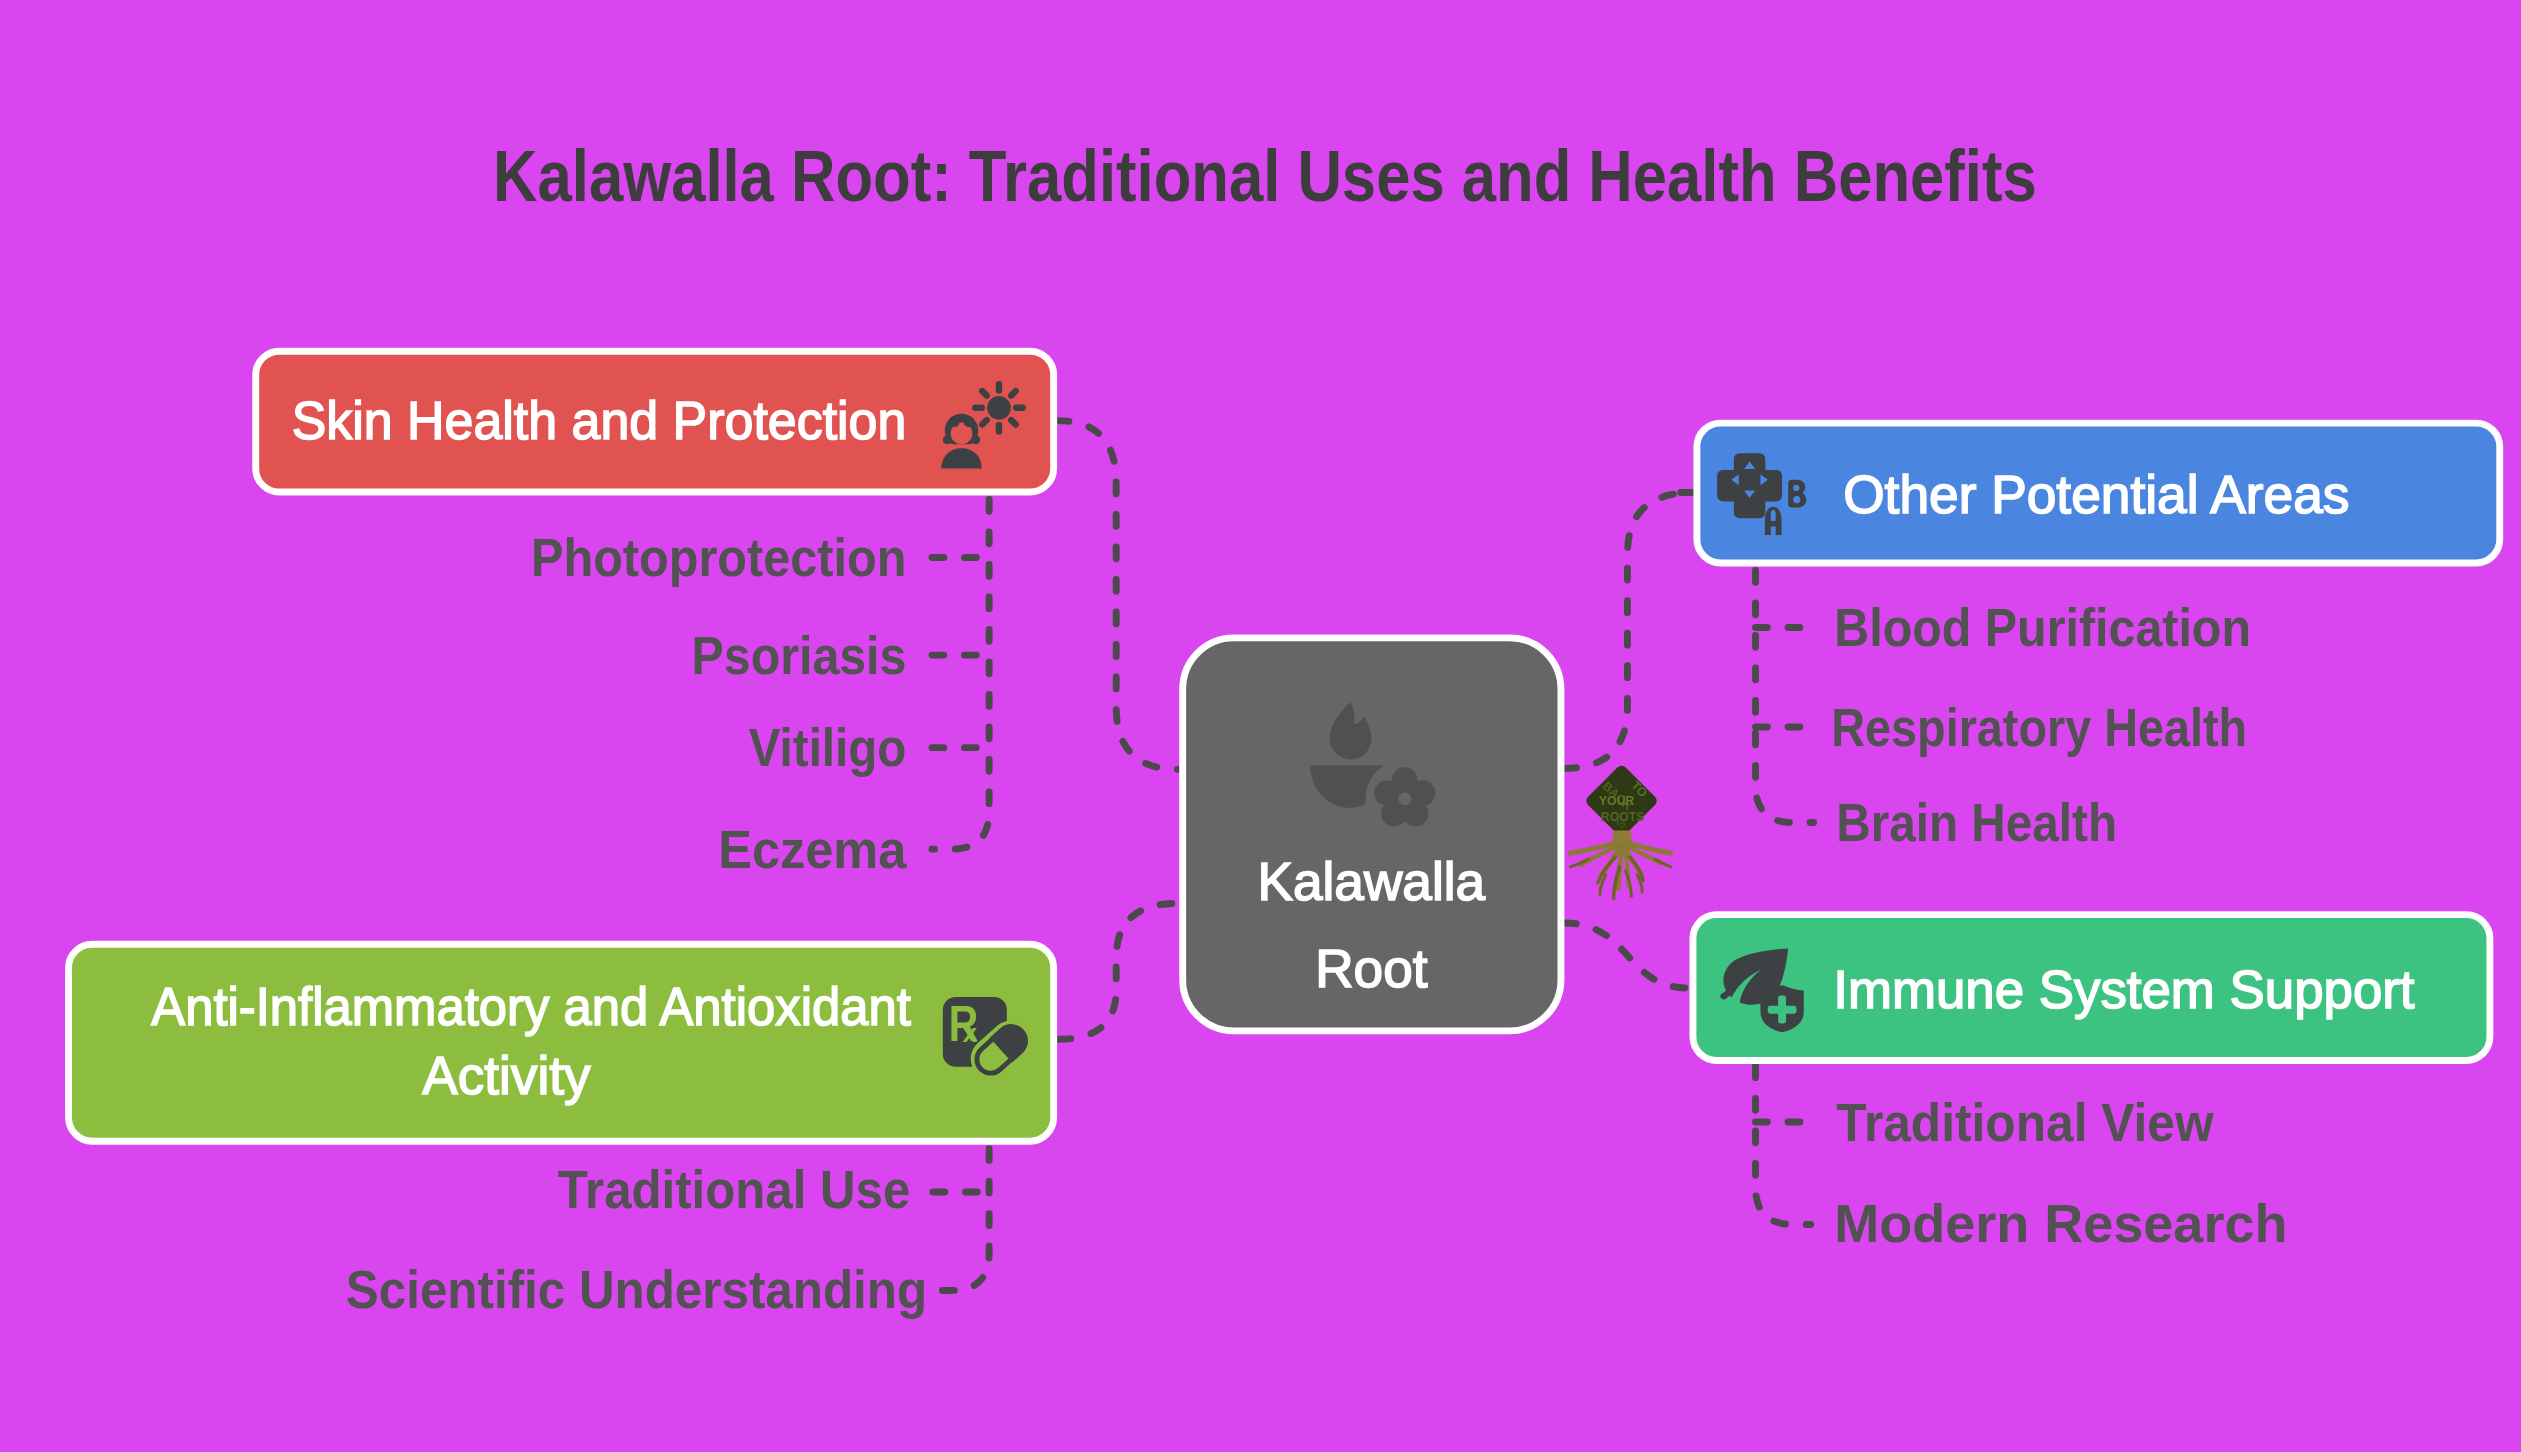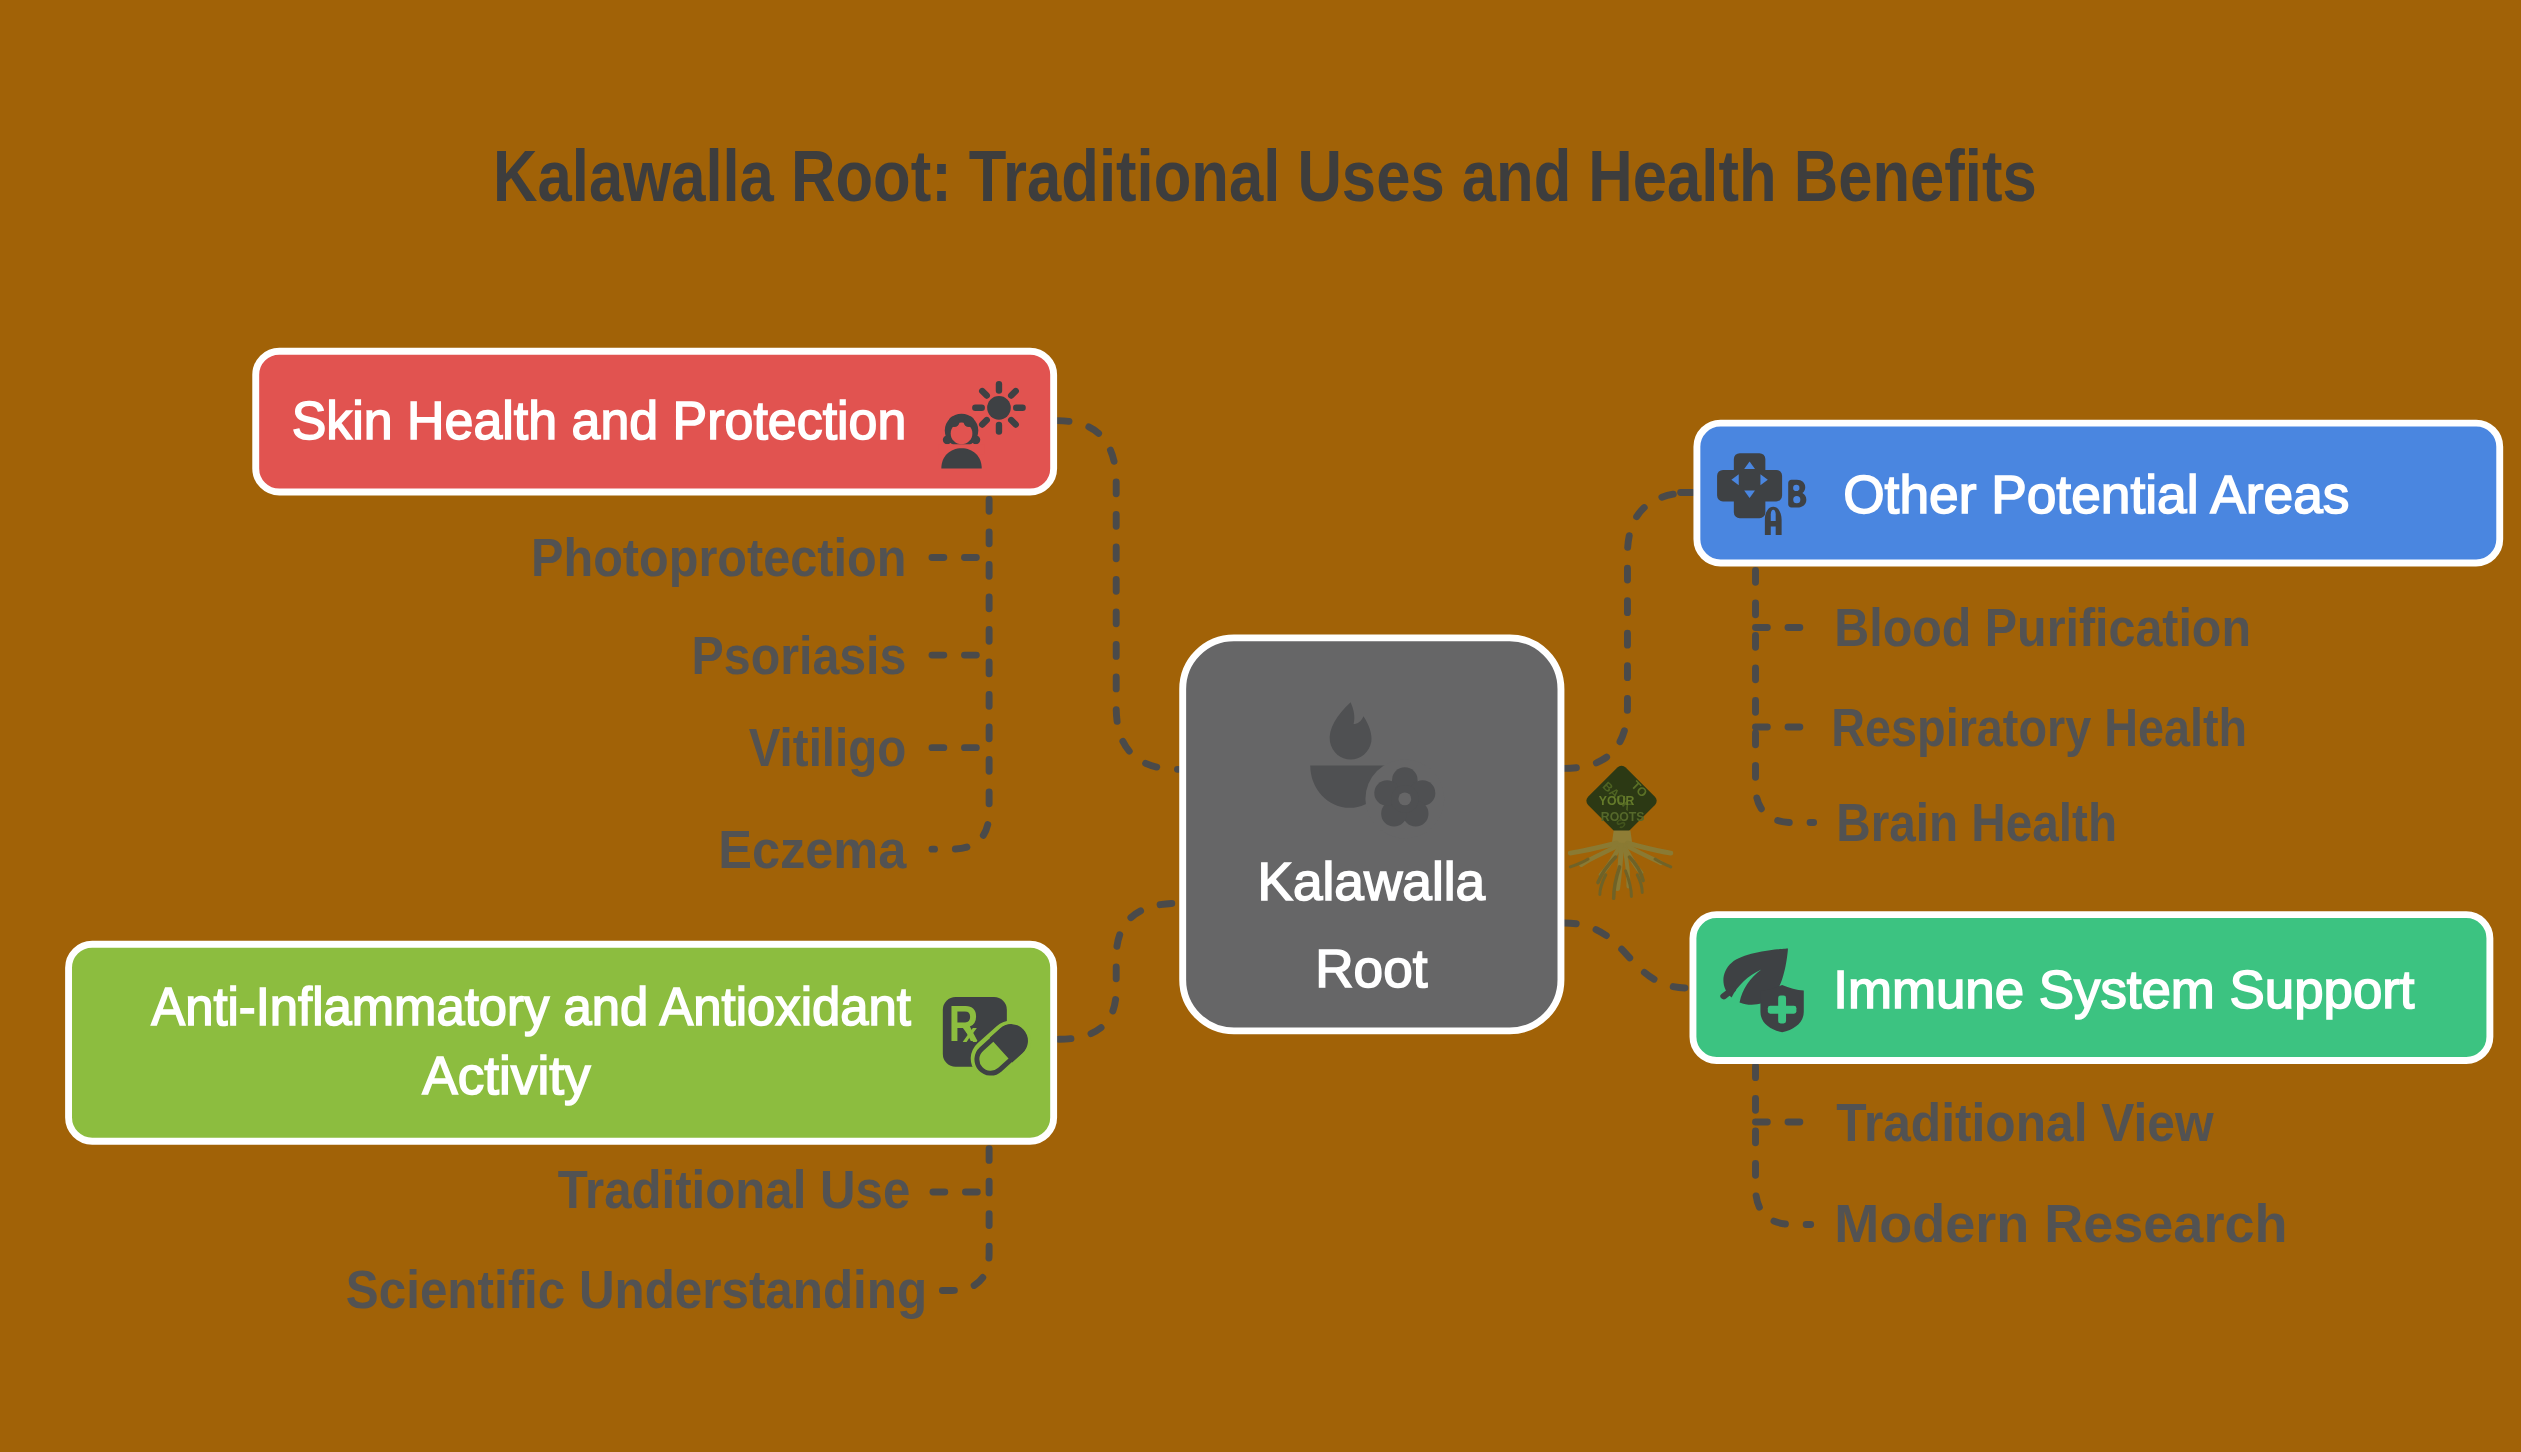--- a/index.html
+++ b/index.html
@@ -1,16 +1,16 @@
 <!DOCTYPE html>
 <html><head>
 <meta charset="utf-8">
 <style>
 html,body{margin:0;padding:0;background:#000;}
-.stage{position:relative;width:2522px;height:1452px;background:#a16207;overflow:hidden;}
+.stage{position:relative;width:2522px;height:1452px;background:#d946ef;overflow:hidden;}
 text{font-family:"Liberation Sans",sans-serif;}
 </style>
 </head>
 <body>
 <div class="stage">
 <svg width="2522" height="1452" viewBox="0 0 2560 1474">
 
   <g stroke="#4a4a4a" stroke-width="7" fill="none" stroke-linecap="round" stroke-dasharray="12 21">
     <path d="M1073 427 Q1133 427 1133 490 L1133 718 Q1133 781 1196 781"></path>
     <path d="M1075 1055 Q1133 1055 1133 1005 L1133 972 Q1133 917 1196 917"></path>

